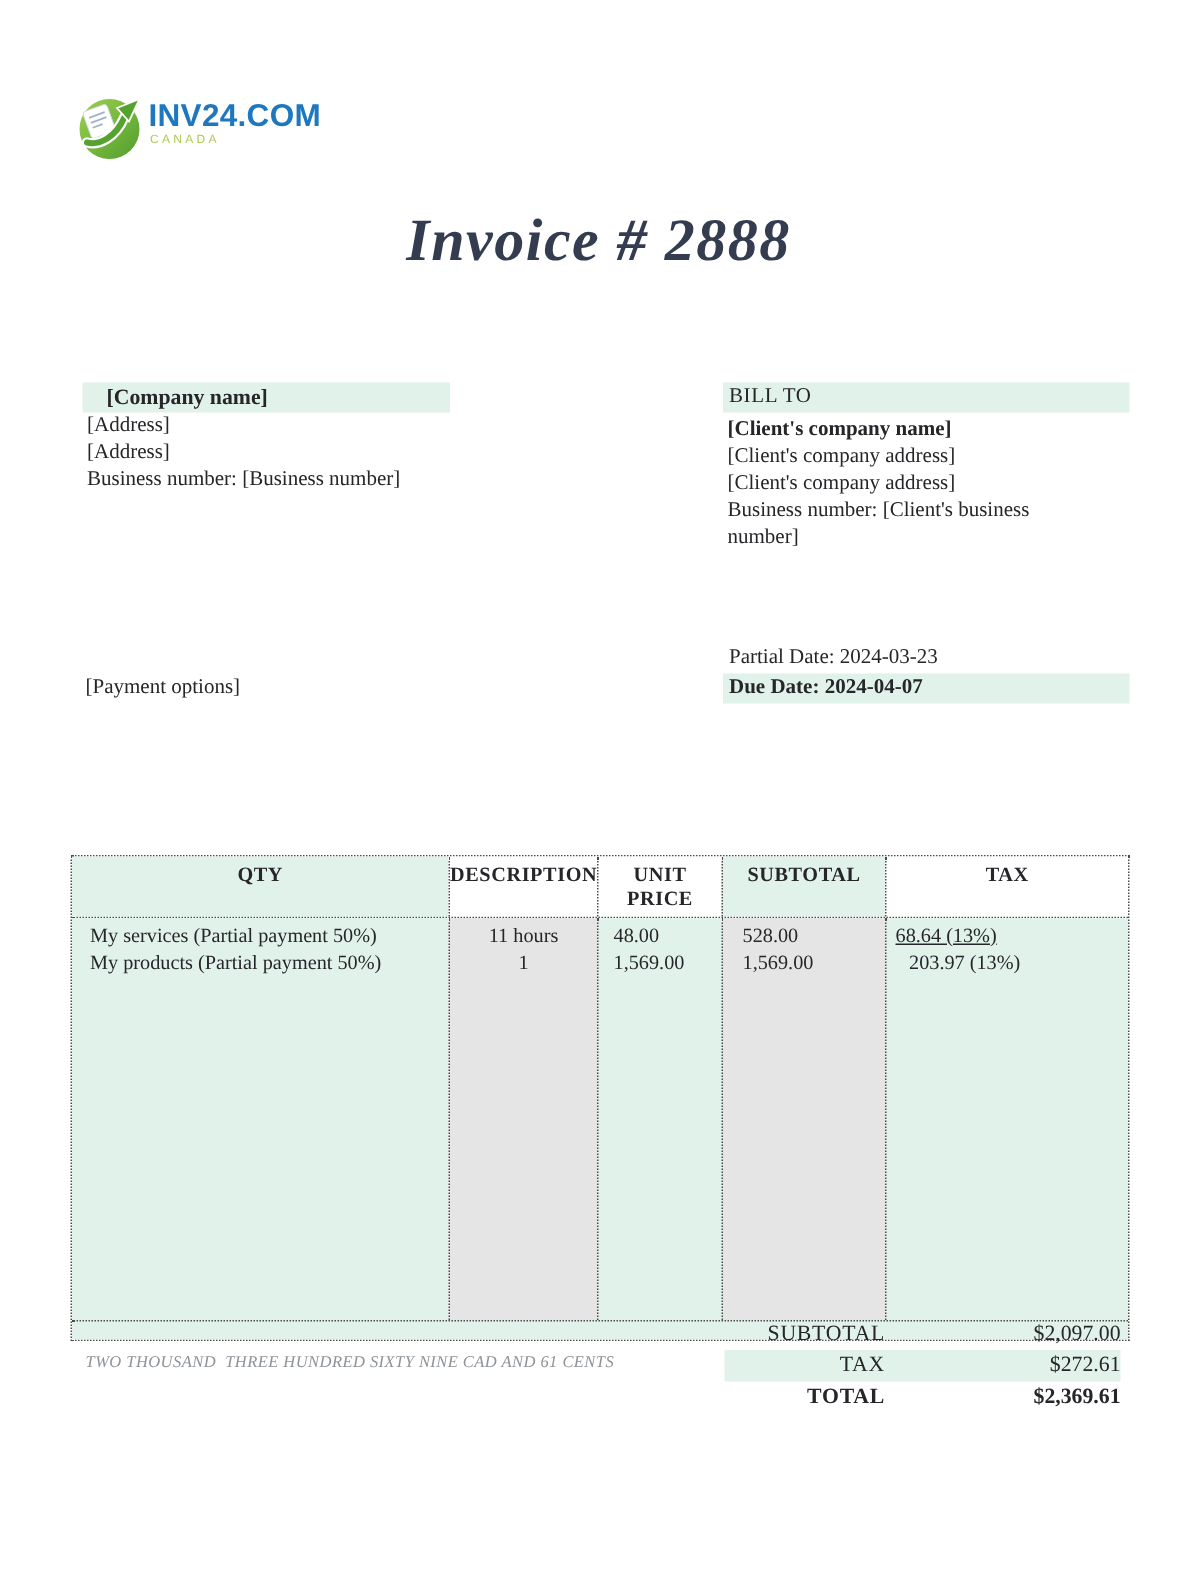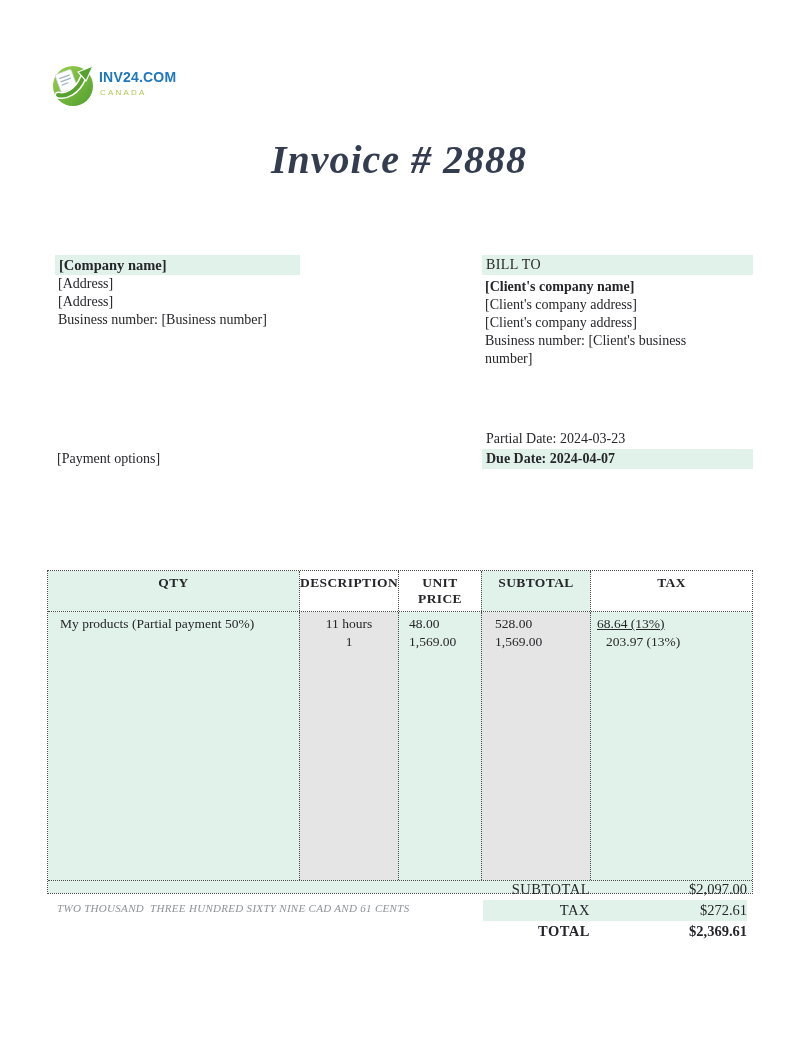--- a/index.html
+++ b/index.html
@@ -18,32 +18,32 @@
     margin:0 auto;
     background:#ffffff;
     font-family:"Liberation Serif","DejaVu Serif",serif;
     color:var(--text);
     overflow:hidden;
   }
   
   .logo{position:absolute;left:50px;top:62px;display:flex;align-items:flex-start;}
   .logo-icon{width:46px;height:46px;display:block;}
   .logo-text{margin-left:3px;margin-top:7px;font-family:"Liberation Sans","DejaVu Sans",sans-serif;}
-  .logo-brand{font-size:14px;font-weight:bold;color:var(--brand-blue);letter-spacing:.2px;line-height:17px;}
+  .logo-brand{font-size:21px;font-weight:bold;color:var(--brand-blue);letter-spacing:.2px;line-height:17px;}
   .logo-region{font-size:8px;color:var(--brand-green);letter-spacing:2.2px;margin-top:2px;margin-left:1px;}
   
   .title{
     position:absolute;left:0;top:136px;width:100%;
     text-align:center;font-size:40px;font-weight:bold;font-style:italic;
     color:var(--title-color);margin:0;letter-spacing:1px;
   }
   
   .bar{background:var(--mint);height:20px;line-height:20px;}
   .seller{position:absolute;left:55px;top:255px;width:245px;font-size:14px;}
-  .seller .bar{padding-left:4px;font-weight:bold;font-size:14.5px;}
+  .seller .bar{padding-left:16px;font-weight:bold;font-size:14.5px;}
   .addr-line{line-height:18px;padding-left:3px;}
   .seller .addr-line:first-of-type{margin-top:3px;}
   .billto{position:absolute;left:482px;top:255px;width:271px;font-size:14px;}
   .billto .bar{padding-left:4px;font-weight:normal;letter-spacing:.4px;}
   .client-name{font-weight:bold;line-height:18px;padding-left:3px;margin-top:3px;}
   .billto .wrap{width:250px;}
   
   .dates{position:absolute;left:482px;top:430px;width:271px;font-size:14px;}
   .invoice-date{padding-left:4px;line-height:18px;}
   .due-date{margin-top:1px;font-weight:bold;padding-left:4px;}
@@ -146,20 +146,21 @@
   <div class="items">
     <div class="thead">
       <div class="th mint">QTY</div>
       <div class="th">DESCRIPTION</div>
       <div class="th">UNIT PRICE</div>
       <div class="th mint">SUBTOTAL</div>
       <div class="th">TAX</div>
     </div>
     <div class="tbody">
       <div class="col col-desc mint">
+        <div class="cell-line">My services (Partial payment 50%)</div>
         <div class="cell-line">My products (Partial payment 50%)</div>
       </div>
       <div class="col col-qty">
         <div class="cell-line">11 hours</div>
         <div class="cell-line">1</div>
       </div>
       <div class="col col-unit mint">
         <div class="cell-line">48.00</div>
         <div class="cell-line">1,569.00</div>
       </div>

